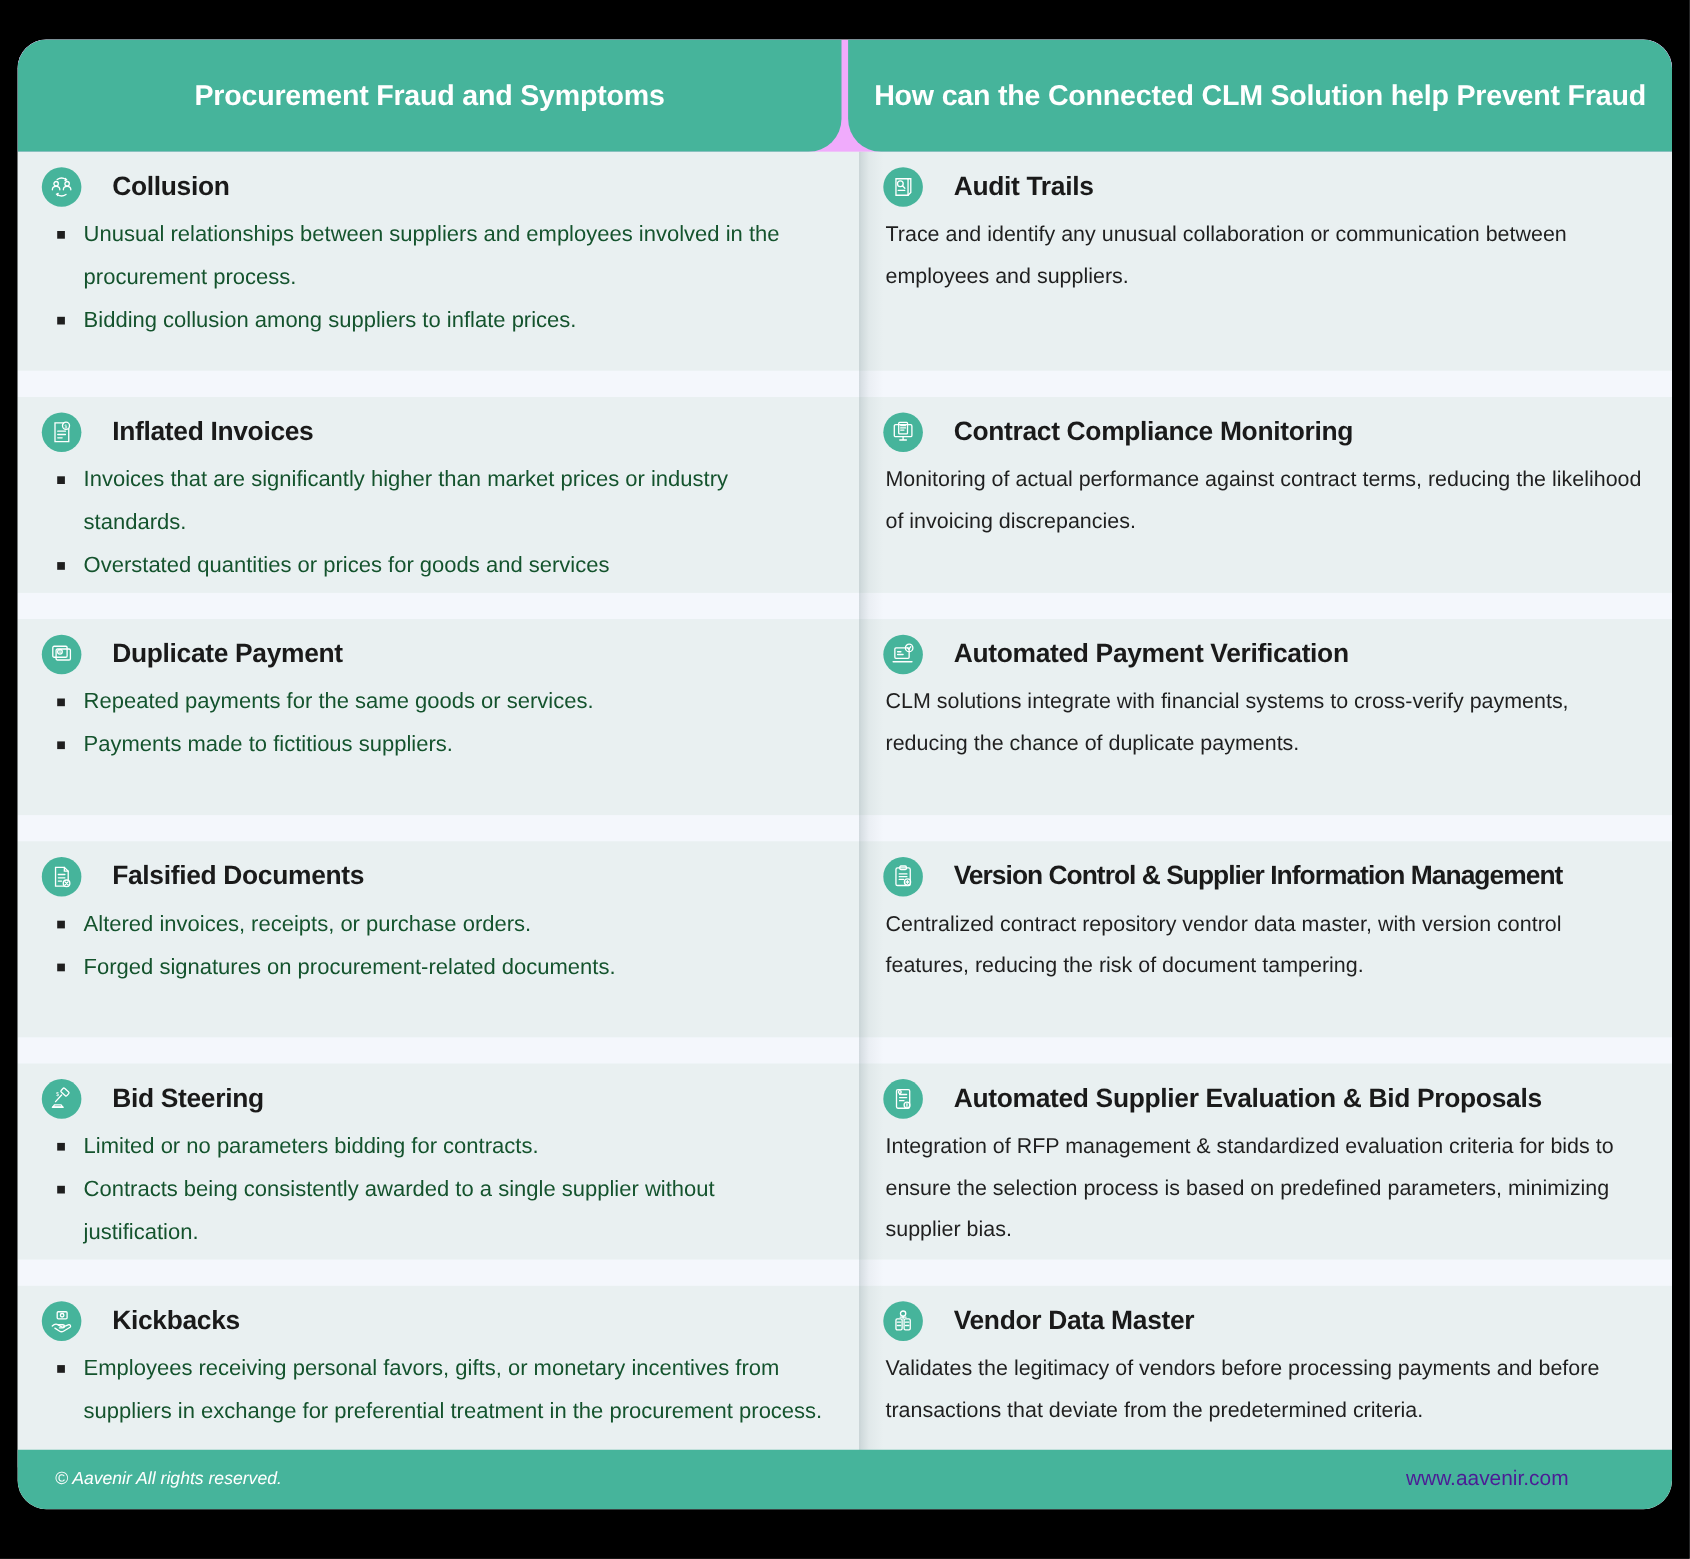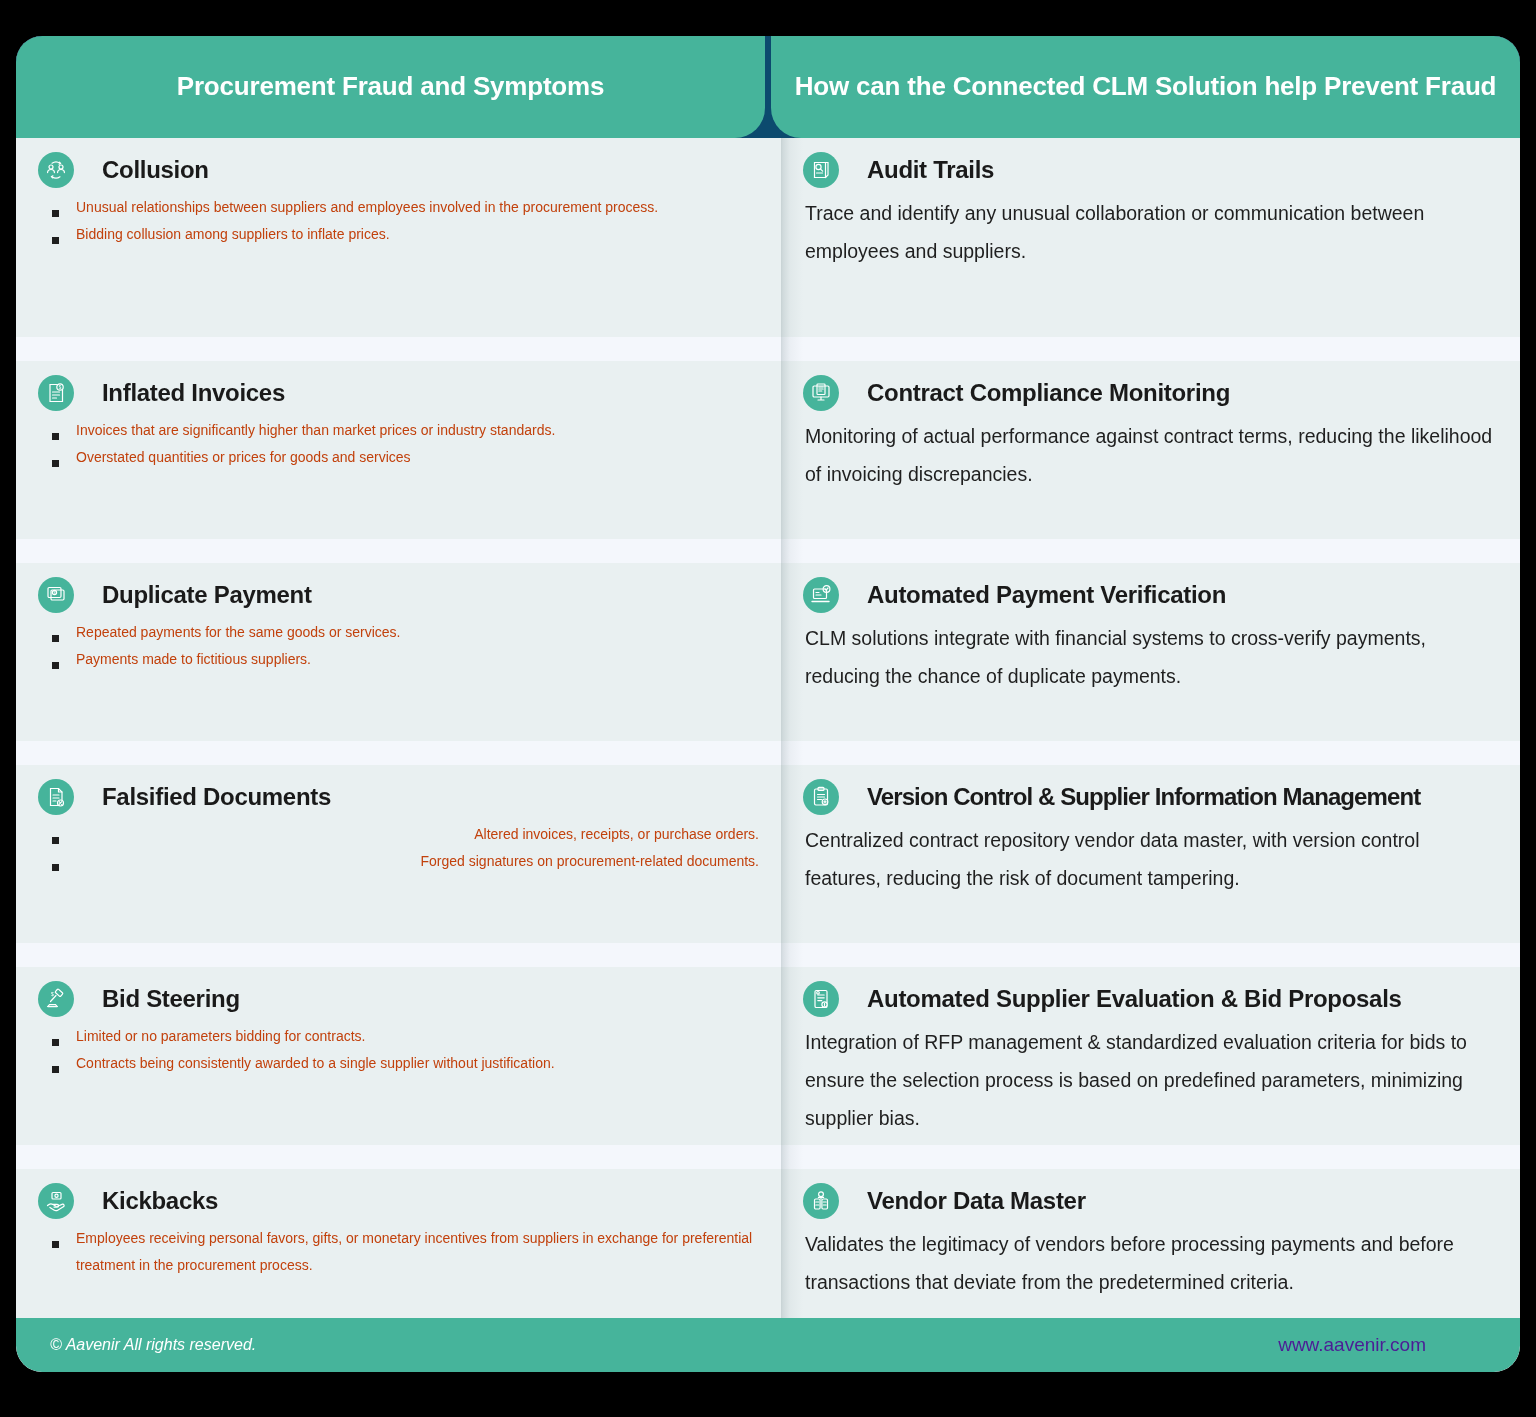--- a/index.html
+++ b/index.html
@@ -17,21 +17,21 @@
     background: #e9f0f1;
     border-radius: 26px;
     overflow: hidden;
     box-shadow: 0 6px 22px rgba(0,0,0,0.35);
   }
 
   
   .header {
     position: absolute; left: 0; top: 0;
     width: 100%; height: 102px;
-    background: #0c4a6e;
+    background: #f0abfc;
   }
   .header-half {
     position: absolute; top: 0; height: 102px;
     background: #46b49b;
     display: flex; align-items: center; justify-content: center;
     padding: 0 22px;
   }
   .header-half.left  { left: 0;   width: 749px; border-top-left-radius: 26px;  border-bottom-right-radius: 30px; }
   .header-half.right { right: 0;  width: 749px; border-top-right-radius: 26px; border-bottom-left-radius: 30px; }
   .header-title {
@@ -91,22 +91,22 @@
     color: #1a1a1a;
     letter-spacing: -0.3px;
     white-space: nowrap;
   }
   .row-title.tight { letter-spacing: -0.9px; }
 
   ul.bullets { list-style: none; }
   ul.bullets li {
     position: relative;
     padding-left: 38px;
-    font-size: 14px;
-    color: #c2410c;
+    font-size: 20px;
+    color: #14532d;
     line-height: 1.95;
   }
   ul.bullets li::before {
     content: "";
     position: absolute;
     left: 14px; top: 16px;
     width: 7px; height: 7px;
     background: #1f1f1f;
   }
   .plain {
@@ -213,21 +213,21 @@
           </span>
           <span class="row-title">Duplicate Payment</span>
         </div>
         <ul class="bullets">
           <li>Repeated payments for the same goods or services.</li>
           <li>Payments made to fictitious suppliers.</li>
         </ul>
       </div>
       <div class="row band" style="height:22px;"></div>
 
-      <div class="row" style="height:178px;text-align:right;">
+      <div class="row" style="height:178px;">
         <div class="row-head">
           <span class="icon-badge">
             <svg width="24" height="24" viewBox="0 0 24 24" fill="none" stroke="#ffffff" stroke-width="1.2" stroke-linecap="round">
               <path d="M6.5 3.5h8L18 7v13.5H6.5z"></path>
                 <path d="M14.5 3.5V7H18"></path>
               <path d="M9 10h6M9 13h6M9 16h3"></path>
               <circle cx="16.5" cy="18" r="3" fill="#46b49b"></circle>
                 <path d="M15.2 16.7l2.6 2.6M17.8 16.7l-2.6 2.6"></path>
             </svg>
           </span>

